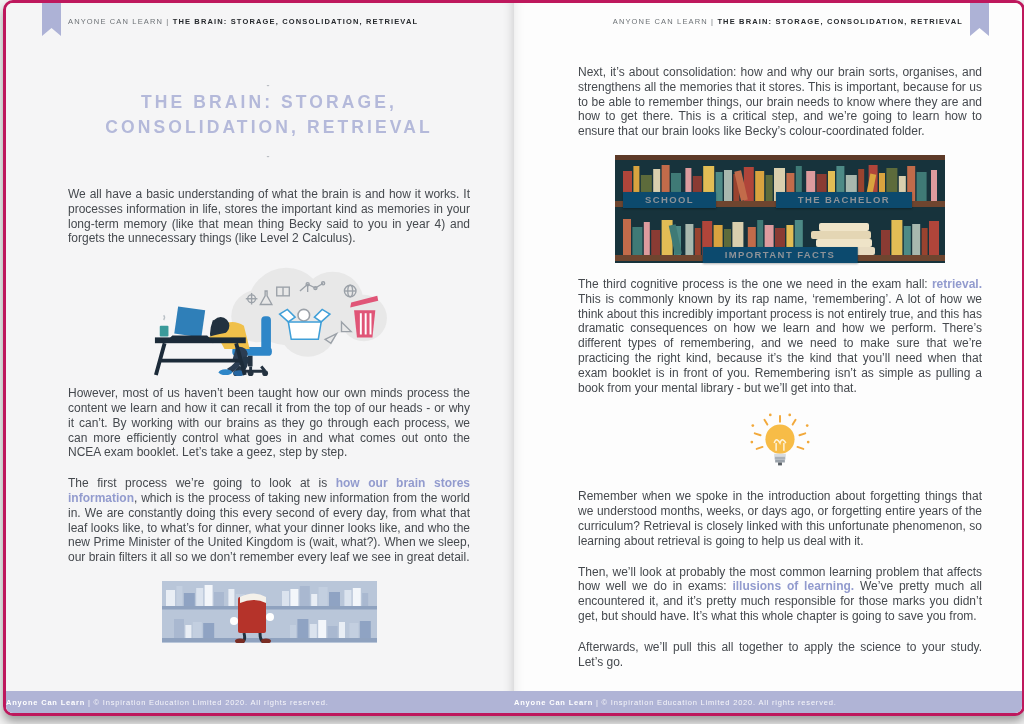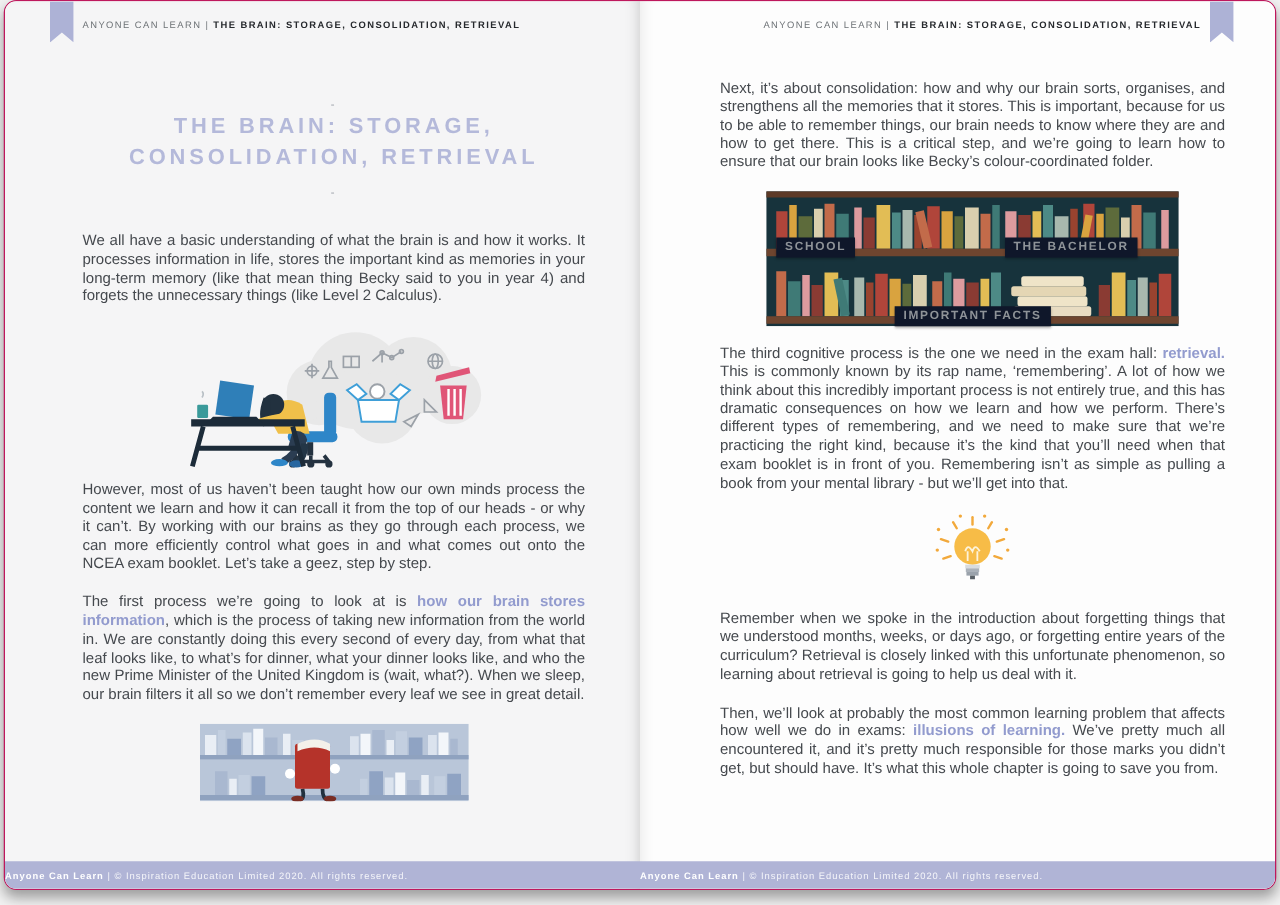--- a/index.html
+++ b/index.html
@@ -1,37 +1,37 @@
 <!DOCTYPE html>
 <html><head>
 <meta charset="utf-8">
 <style>
   html,body{margin:0;padding:0}
   body{width:1024px;height:724px;background:#f2f2f2;font-family:"Liberation Sans",sans-serif;position:relative;overflow:hidden}
-  .sheet{position:absolute;left:3px;top:0;width:1016px;height:710px;background:#fff;border:1px solid #be185d;border-radius:10px;box-shadow:0 6px 10px rgba(0,0,0,0.35);overflow:hidden;display:flex}
+  .sheet{position:absolute;left:3px;top:0;width:1016px;height:710px;background:#fff;border:3px solid #be185d;border-radius:10px;box-shadow:0 6px 10px rgba(0,0,0,0.35);overflow:hidden;display:flex}
   .page{position:relative;width:50%;height:100%}
   .page.left{background:#f5f5f6;box-shadow:inset -9px 0 12px -9px rgba(0,0,0,0.20)}
   .page.right{background:#fdfdfd;box-shadow:inset 9px 0 12px -9px rgba(0,0,0,0.10)}
   .ribbon{position:absolute;top:0;width:19px;height:33px;background:#adb2d6;clip-path:polygon(0 0,100% 0,100% 100%,50% 76%,0 100%)}
   .page.left .ribbon{left:36px}
   .page.right .ribbon{right:33px}
   .pheader{position:absolute;top:14px;left:62px;right:44px;font-size:7.5px;letter-spacing:1.15px;color:#6d7276;white-space:nowrap;font-weight:500}
   .page.right .pheader{left:64px;right:59px;text-align:right}
   .pheader b{color:#26292d;font-weight:700}
   .content{position:absolute;top:36px;left:62px;right:44px;bottom:30px}
   .page.right .content{left:64px;right:40px;top:30px}
   p.body{font-size:12px;line-height:14.8px;color:#45494e;text-align:justify;margin:0 0 16px 0}
   .accent{color:#929bce;font-weight:700}
   .chapterblock{text-align:center;margin:42px 0 26px}
   .dash{font-size:9px;color:#babec3;letter-spacing:2px;line-height:9px;font-weight:700}
   .chapter-label{font-size:9.5px;letter-spacing:3.6px;color:#9aa0a5;margin:8px 0 13px;font-weight:500}
   .title{font-size:17.5px;font-weight:700;letter-spacing:3.1px;color:#b4b9da;line-height:25px;margin-bottom:12px}
   .figure{display:flex;justify-content:center;margin:2px 0 8px}
   .shelfwrap{position:relative;width:330px;height:108px;margin:10px auto 14px}
-  .chip{position:absolute;background:#0f172a;color:#8e9398;font-weight:700;font-size:9.5px;letter-spacing:1.4px;padding:2px 7px 3px;box-shadow:0 1px 2px rgba(0,0,0,0.3);white-space:nowrap}
+  .chip{position:absolute;background:#0c4a6e;color:#8e9398;font-weight:700;font-size:9.5px;letter-spacing:1.4px;padding:2px 22px 3px;box-shadow:0 1px 2px rgba(0,0,0,0.3);white-space:nowrap}
   .chip.school{left:8px;top:37px}
   .chip.bachelor{right:33px;top:37px}
   .chip.important{left:50%;transform:translateX(-50%);bottom:0}
   .pfooter{position:absolute;left:0;right:0;bottom:0;height:22px;background:#b0b4d6;color:rgba(255,255,255,0.88);font-size:7.5px;letter-spacing:0.8px}
   .pfooter .center{position:absolute;left:0;right:0;top:7px;text-align:left;font-weight:400}
   .pfooter .center b{font-weight:700;color:#fff}
   .pfooter .num{position:absolute;top:22px;font-size:11px;font-weight:700;color:#fff}
   .page.left .pfooter .num{left:16px}
   .page.right .pfooter .num{right:16px}
 </style>
@@ -315,20 +315,21 @@
           <path d="M29,33 q2,-7 6,0 q2,-7 6,0 M31,33 v8 M39,33 v8" stroke="#fdf3da" stroke-width="1.5" fill="none"></path>
           <rect x="29" y="44" width="12" height="3" fill="#d8dce0"></rect>
           <rect x="29.5" y="47" width="11" height="3" fill="#aab1b9"></rect>
           <rect x="30" y="50" width="10" height="3" fill="#9aa2ab"></rect>
           <rect x="33" y="53" width="4" height="3" fill="#596066"></rect>
         </svg>
       </div>
 
       <p class="body"><span>Remember when we spoke in the introduction about forgetting things that we understood months, weeks, or days ago, or forgetting entire years of the curriculum? Retrieval is closely linked with this unfortunate phenomenon, so learning about retrieval is going to help us deal with it.</span></p>
       <p class="body"><span>Then, we’ll look at probably the most common learning problem that affects how well we do in exams: </span><span class="accent">illusions of learning.</span><span> We’ve pretty much all encountered it, and it’s pretty much responsible for those marks you didn’t get, but should have. It’s what this whole chapter is going to save you from.</span></p>
+      <p class="body"><span>Afterwards, we’ll pull this all together to apply the science to your study. Let’s go.</span></p>
     </div>
 
     <div class="pfooter">
       <span class="num">11</span>
       <span class="center"><b>Anyone Can Learn</b><span> | © Inspiration Education Limited 2020. All rights reserved.</span></span>
     </div>
   </div>
 
 </div>
 

